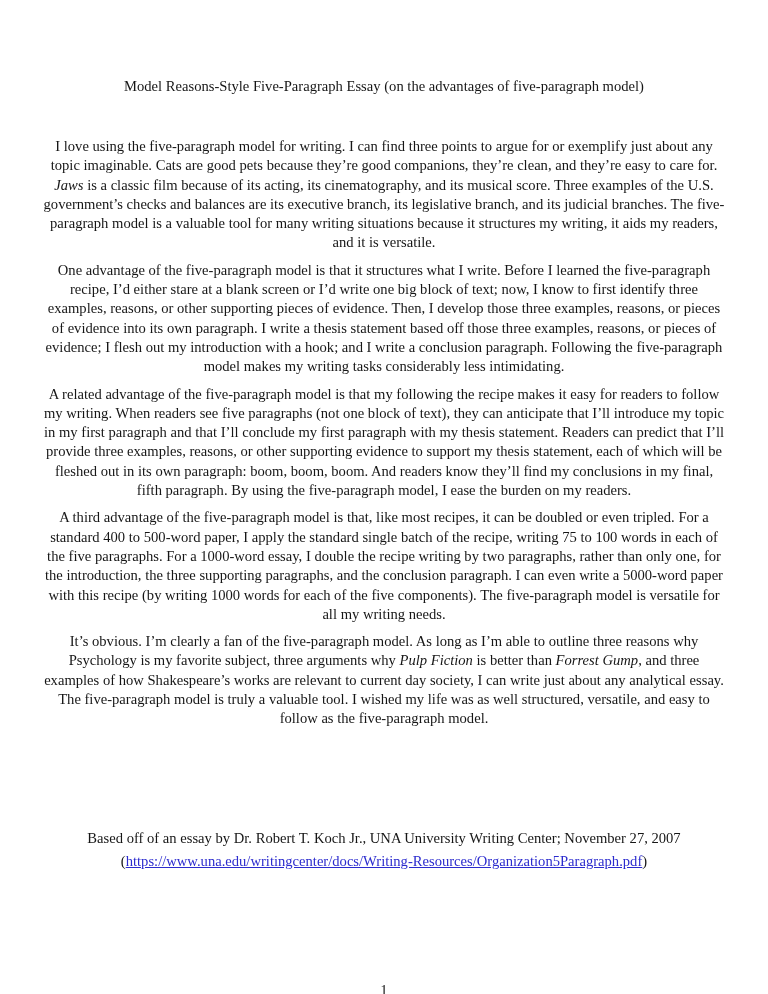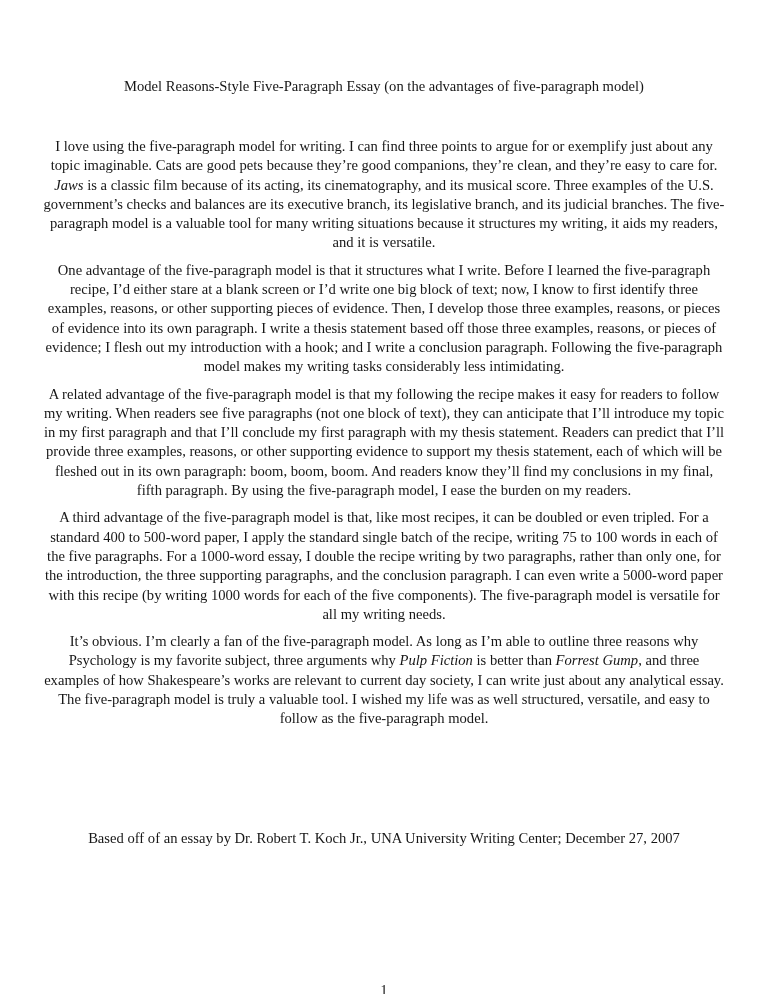--- a/index.html
+++ b/index.html
@@ -70,19 +70,22 @@
 
     <p class="body-para"><span>One advantage of the five-paragraph model is that it structures what I write. Before I learned the five-paragraph recipe, I’d either stare at a blank screen or I’d write one big block of text; now, I know to first identify three examples, reasons, or other supporting pieces of evidence. Then, I develop those three examples, reasons, or pieces of evidence into its own paragraph. I write a thesis statement based off those three examples, reasons, or pieces of evidence; I flesh out my introduction with a hook; and I write a conclusion paragraph. Following the five-paragraph model makes my writing tasks considerably less intimidating.</span></p>
 
     <p class="body-para"><span>A related advantage of the five-paragraph model is that my following the recipe makes it easy for readers to follow my writing. When readers see five paragraphs (not one block of text), they can anticipate that I’ll introduce my topic in my first paragraph and that I’ll conclude my first paragraph with my thesis statement. Readers can predict that I’ll provide three examples, reasons, or other supporting evidence to support my thesis statement, each of which will be fleshed out in its own paragraph: boom, boom, boom. And readers know they’ll find my conclusions in my final, fifth paragraph. By using the five-paragraph model, I ease the burden on my readers.</span></p>
 
     <p class="body-para"><span>A third advantage of the five-paragraph model is that, like most recipes, it can be doubled or even tripled. For a standard 400 to 500-word paper, I apply the standard single batch of the recipe, writing 75 to 100 words in each of the five paragraphs. For a 1000-word essay, I double the recipe writing by two paragraphs, rather than only one, for the introduction, the three supporting paragraphs, and the conclusion paragraph. I can even write a 5000-word paper with this recipe (by writing 1000 words for each of the five components). The five-paragraph model is versatile for all my writing needs.</span></p>
 
     <p class="body-para"><span>It’s obvious. I’m clearly a fan of the five-paragraph model. As long as I’m able to outline three reasons why Psychology is my favorite subject, three arguments why </span><span class="italic">Pulp Fiction</span><span> is better than </span><span class="italic">Forrest Gump</span><span>, and three examples of how Shakespeare’s works are relevant to current day society, I can write just about any analytical essay. The five-paragraph model is truly a valuable tool. I wished my life was as well structured, versatile, and easy to follow as the five-paragraph model.</span></p>
 
     <div class="citation">
-      <div>Based off of an essay by Dr. Robert T. Koch Jr., UNA University Writing Center; December 27, 2007</div>
+      <div>Based off of an essay by Dr. Robert T. Koch Jr., UNA University Writing Center; November 27, 2007</div>
+      <div>
+        <span>(</span><a class="doc-link">https://www.una.edu/writingcenter/docs/Writing-Resources/Organization5Paragraph.pdf</a><span>)</span>
+      </div>
     </div>
 
   </div>
 
   <div class="page-number">1</div>
 </div>
 
 </body></html>

